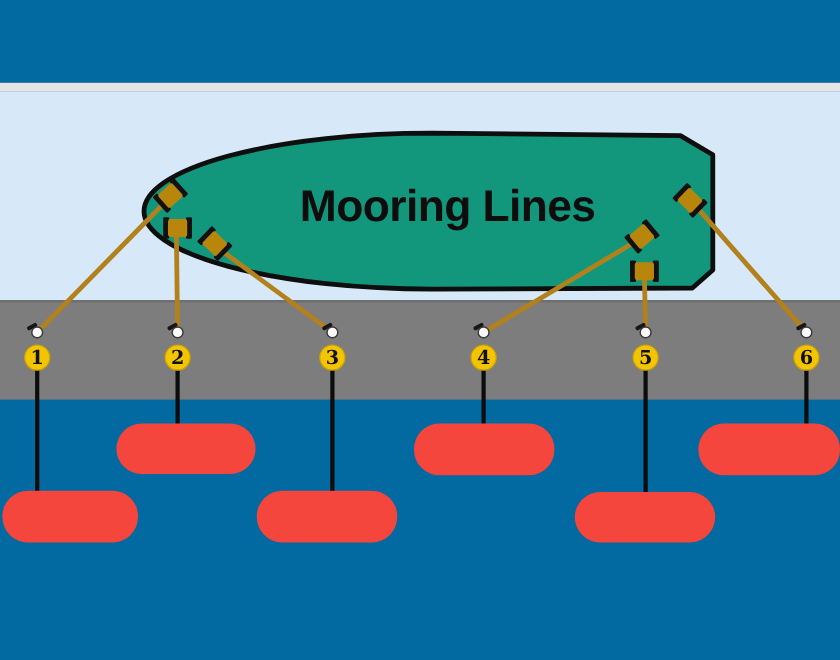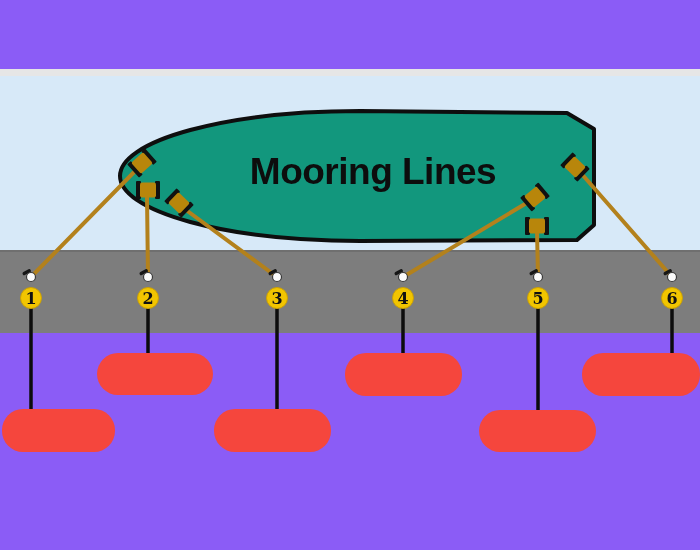--- a/index.html
+++ b/index.html
@@ -1,18 +1,18 @@
 <!DOCTYPE html>
 <html><head>
 <meta charset="utf-8">
 <style>
   html,body{margin:0;padding:0;background:#ffffff;}
   .canvas{
     position:relative;width:700px;height:550px;overflow:hidden;
-    background:#8b5cf6;font-family:"Liberation Sans",sans-serif;
+    background:#0369a1;font-family:"Liberation Sans",sans-serif;
   }
   .shore-strip{position:absolute;left:0;top:69px;width:700px;height:7px;background:#e6e6e6;}
   .water{position:absolute;left:0;top:76px;width:700px;height:174px;background:#d7e9f8;}
   .dock{position:absolute;left:0;top:250px;width:700px;height:83px;background:#7d7d7d;border-top:2px solid #6f6f6f;box-sizing:border-box;}
   .scene{position:absolute;left:0;top:0;width:700px;height:550px;}
   .hull{fill:#12977d;stroke:#0e0e0e;stroke-width:4;stroke-linejoin:round;}
   .rope{stroke:#b3811c;stroke-width:4;stroke-linecap:round;fill:none;}
   .connector{stroke:#0c0c0c;stroke-width:3.5;fill:none;}
   .winch-drum{fill:#b8860b;}
   .winch-flange{fill:#111111;}

